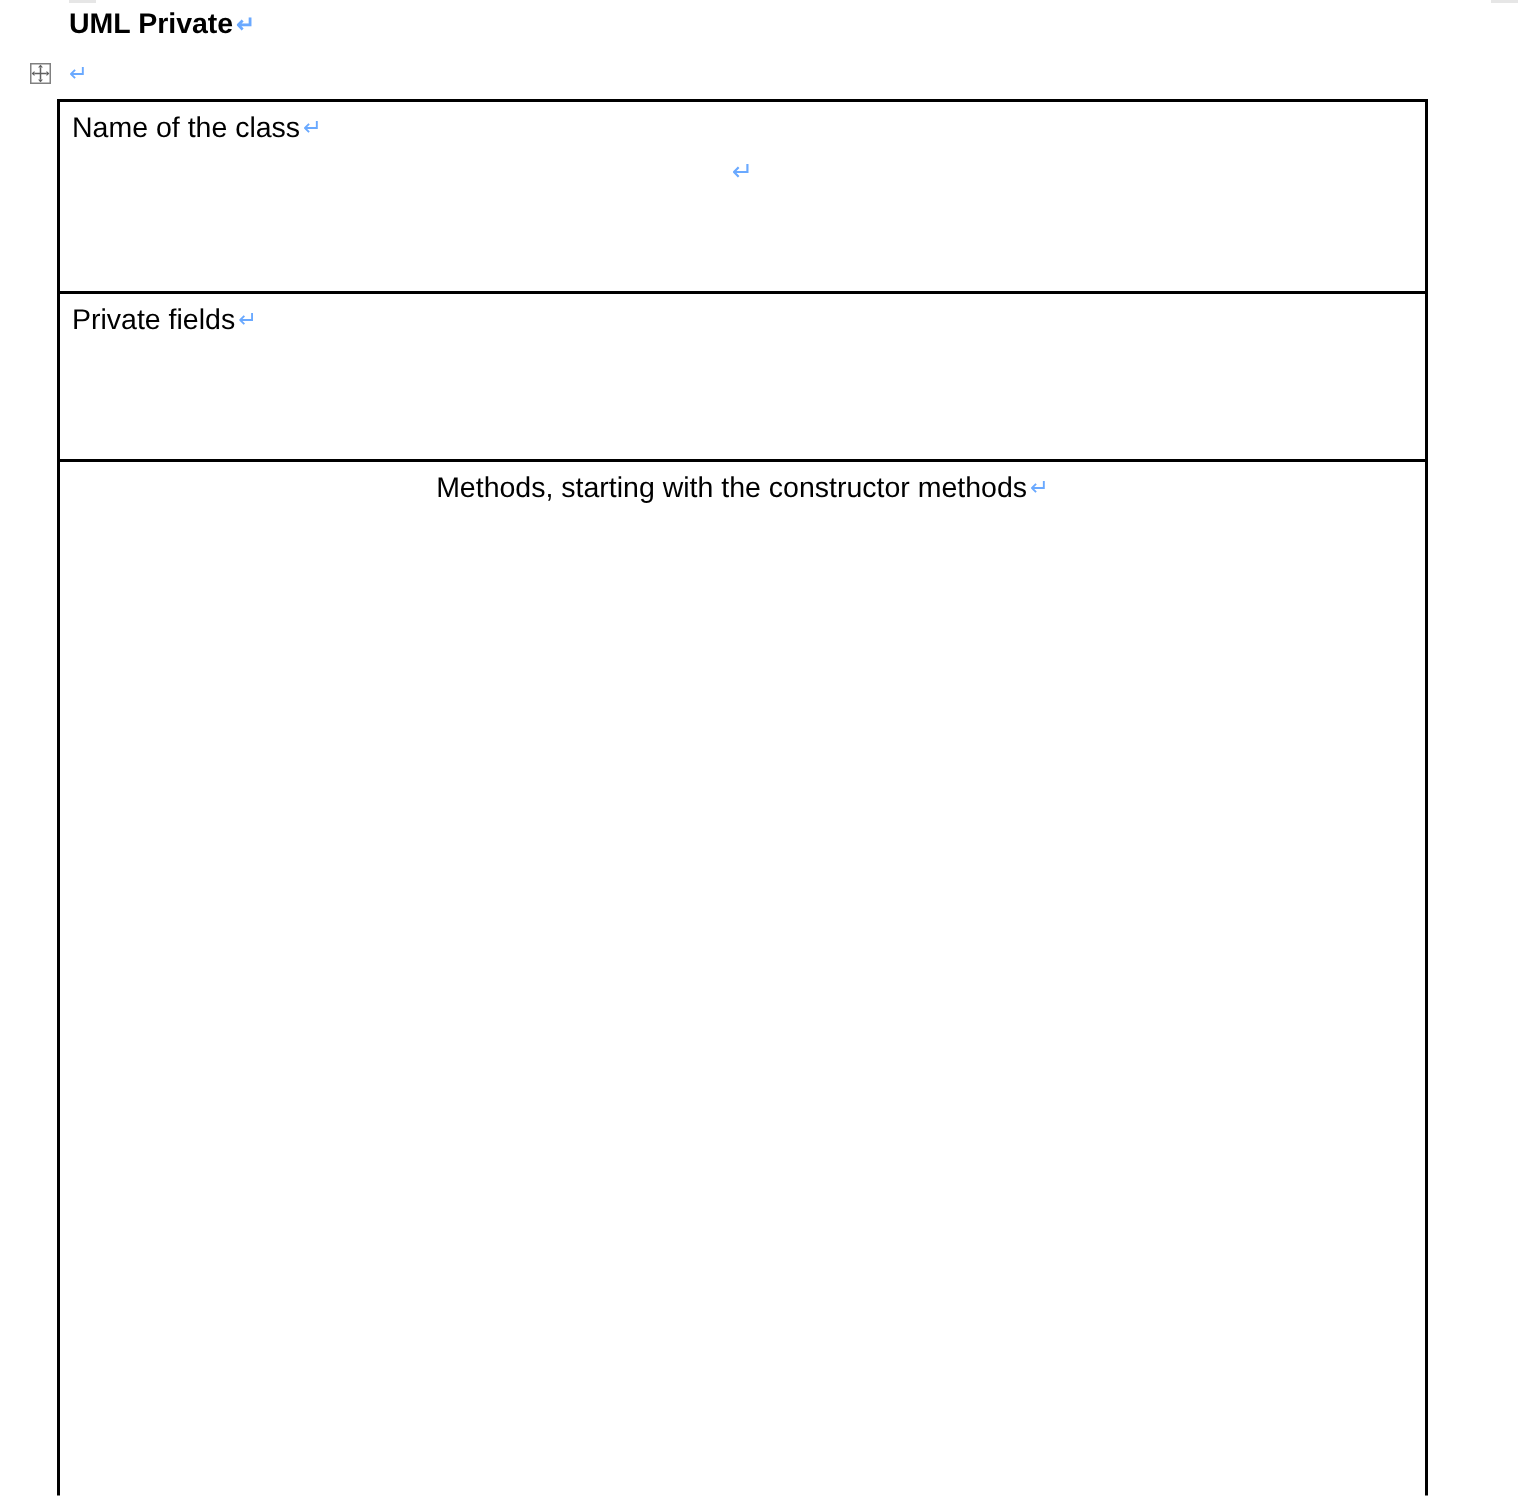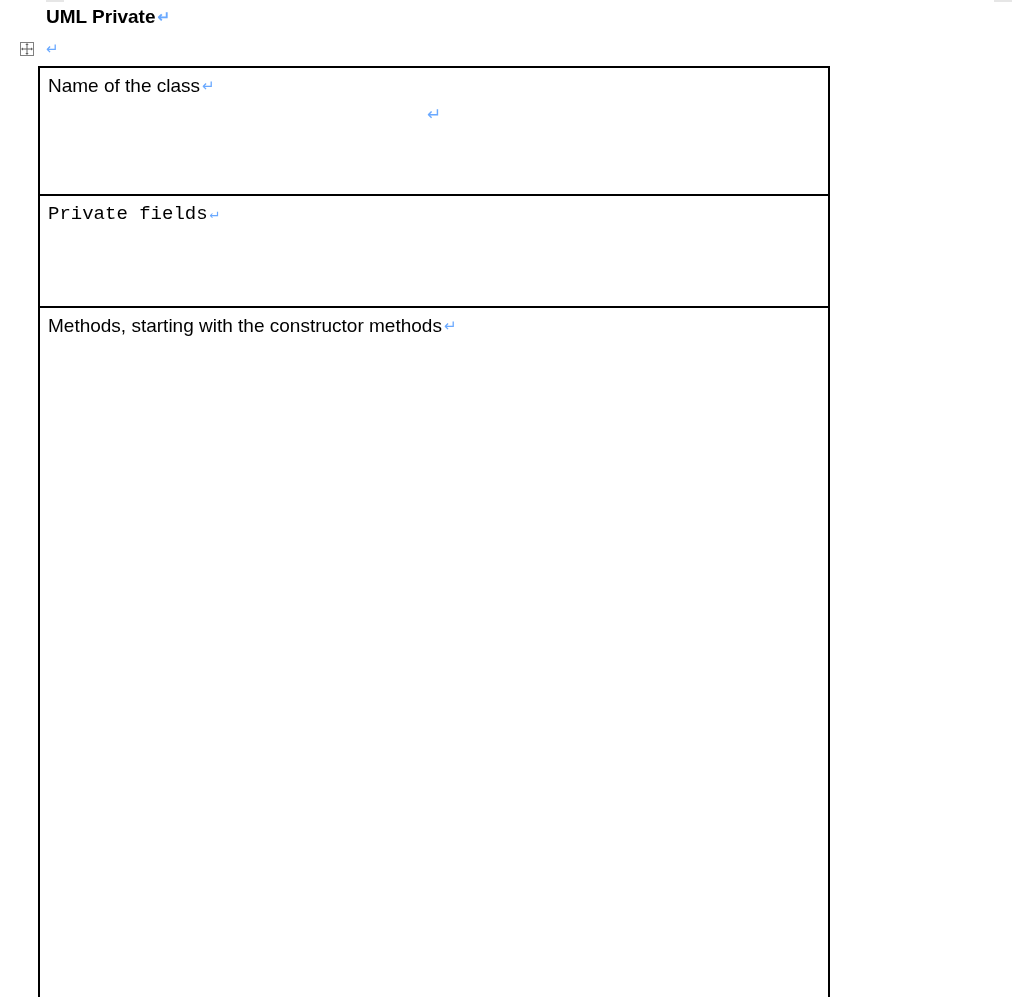--- a/index.html
+++ b/index.html
@@ -79,36 +79,36 @@
     box-sizing: border-box;
     cursor: move;
   }
   .table-handle svg { display: block; }
 
   
   .uml-table {
     position: absolute;
     left: 38px;
     top: 66px;
-    width: 792px;
+    width: 914px;
     border-collapse: collapse;
     table-layout: fixed;
   }
   .uml-table td {
     border: 2px solid #000000;
     vertical-align: top;
     padding: 6px 8px 8px 8px;
     font-size: 19px;
     line-height: 24px;
     position: relative;
     box-sizing: border-box;
   }
   .row-name    td { height: 128px; }
-  .row-fields  td { height: 112px; font-family: Liberation Mono, monospace; }
-  .row-methods td { height: 690px; border-bottom: none; }
+  .row-fields  td { height: 112px; }
+  .row-methods td { height: 690px; border-bottom: none; text-align: center; }
 
 </style>
 </head>
 <body>
 
 <div class="page">
 
   <div class="margin-guide-left"></div>
   <div class="margin-guide-right"></div>
 

